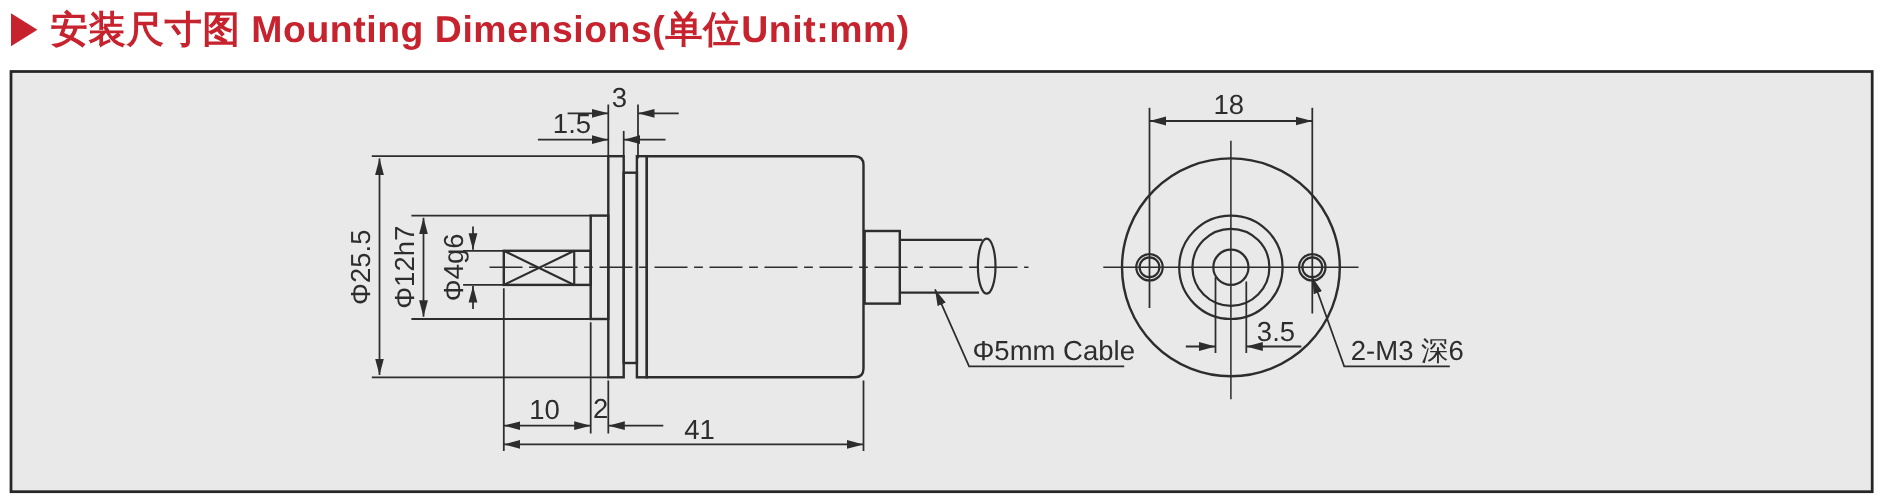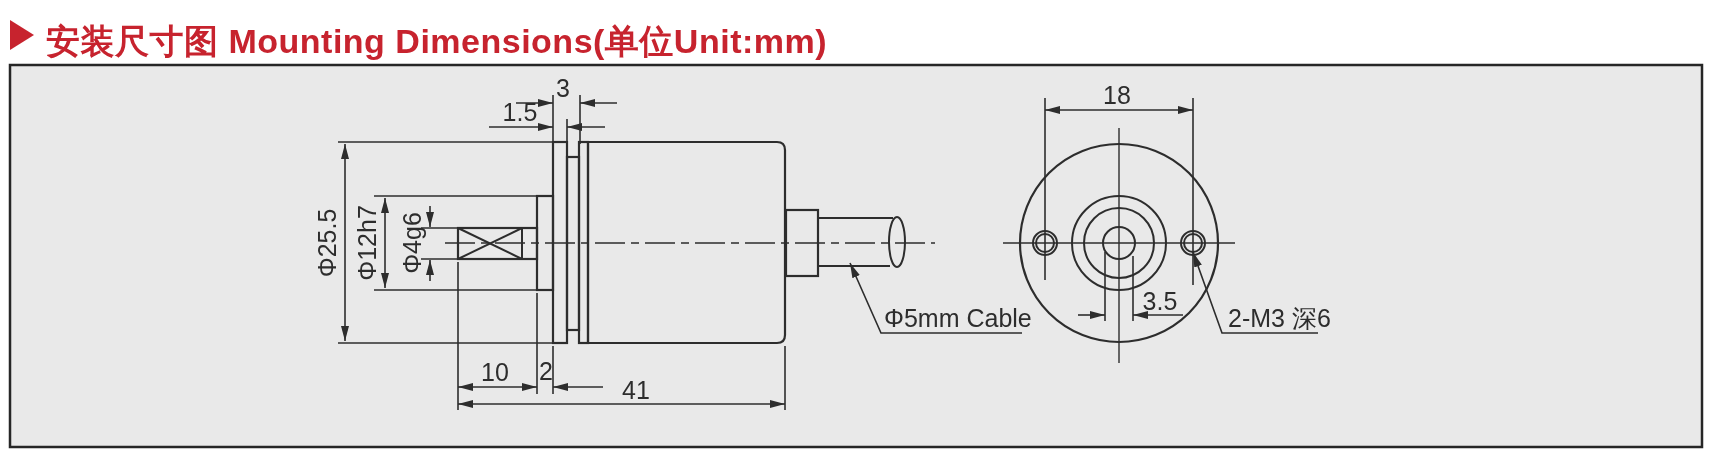--- a/index.html
+++ b/index.html
@@ -2,21 +2,21 @@
 <html><head>
 <meta charset="utf-8">
 <style>
   html,body{margin:0;padding:0;background:#ffffff;}
   .page{position:relative;width:1712px;height:452px;background:#ffffff;overflow:hidden;
         font-family:"Liberation Sans","DejaVu Sans",sans-serif;}
   .title-bar{position:absolute;left:10px;top:4px;display:flex;align-items:center;gap:12px;}
   .tri{width:0;height:0;border-left:24px solid #c7232e;border-top:15px solid transparent;
        border-bottom:15px solid transparent;}
   .title-text{color:#c7232e;font-size:34px;font-weight:bold;letter-spacing:0.5px;
-              font-family:"Liberation Sans","DejaVu Sans",sans-serif;margin-top:15px;}
+              font-family:"Liberation Sans","DejaVu Sans",sans-serif;}
   svg{position:absolute;left:0;top:0;}
   svg text{font-family:"Liberation Sans","DejaVu Sans",sans-serif;fill:#2d2d2d;}
   .dimtxt{font-size:25px;}
   .lbltxt{font-size:25px;}
 </style>
 </head>
 <body>
 
 <div class="page">
 

